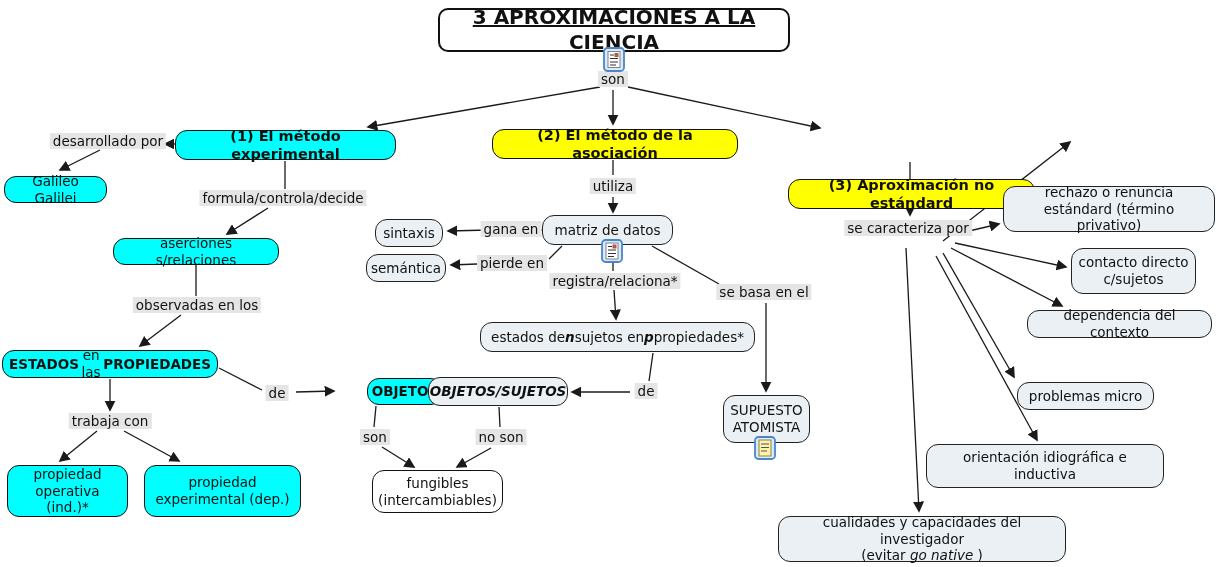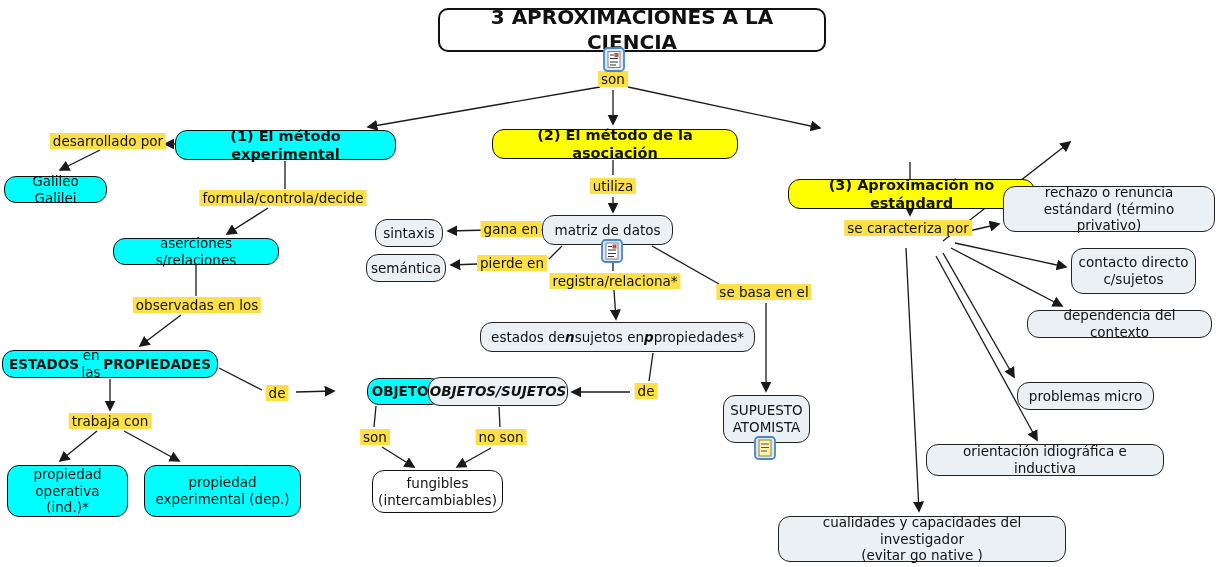--- a/index.html
+++ b/index.html
@@ -9,24 +9,24 @@
   .node{position:absolute;z-index:3;display:flex;align-items:center;justify-content:center;
         text-align:center;border:1.6px solid #111;border-radius:12px;font-size:13.5px;
         line-height:1.25;padding:2px 6px;box-sizing:border-box;background:#fff;}
   .cyan{background:#00ffff;}
   .yellow{background:#ffff00;}
   .light{background:#eaf0f4;border-color:#222;}
   .white{background:#ffffff;}
   .hdr{font-weight:bold;font-size:14.5px;}
   .b{font-weight:bold;}
   .bi{font-weight:bold;font-style:italic;}
-  .it{}
+  .it{font-style:italic;}
   .title{border-radius:10px;font-size:20px;font-weight:bold;border-width:2px;}
   .lbl{position:absolute;z-index:2;transform:translate(-50%,-50%);white-space:nowrap;
-       font-size:13.5px;background:#fde047;padding:0 3px;}
+       font-size:13.5px;background:#e5e5e5;padding:0 3px;}
   .icon{position:absolute;z-index:4;display:block;}
   .line1{display:block;width:100%;}
 </style>
 </head>
 <body>
 
 <div id="canvas">
 
   <svg id="wires" width="1218" height="567">
     <defs>
@@ -70,21 +70,21 @@
       <line x1="943" y1="241" x2="1070" y2="142" marker-end="url(#ah)"></line>
       <line x1="969" y1="231" x2="999" y2="224" marker-end="url(#ah)"></line>
       <line x1="955" y1="243" x2="1066" y2="267" marker-end="url(#ah)"></line>
       <line x1="951" y1="248" x2="1062" y2="306" marker-end="url(#ah)"></line>
       <line x1="943" y1="253" x2="1014" y2="377" marker-end="url(#ah)"></line>
       <line x1="936" y1="256" x2="1037" y2="440" marker-end="url(#ah)"></line>
       <line x1="906" y1="248" x2="919" y2="511" marker-end="url(#ah)"></line>
     </g>
   </svg>
 
-  <div class="node title" style="left:438px;top:8px;width:388px;height:44px;">3 APROXIMACIONES A LA CIENCIA</div>
+  <div class="node title" style="left:438px;top:8px;width:352px;height:44px;text-decoration:underline;">3 APROXIMACIONES A LA CIENCIA</div>
 
   <span class="icon" style="left:603px;top:47px;">
     <svg width="22" height="25" viewBox="0 0 22 25">
       <rect x="1" y="1" width="20" height="23" rx="3.5" fill="#dce9fb" stroke="#4a86c8" stroke-width="1.8"></rect>
       <rect x="5" y="4.5" width="12" height="16" fill="#ffffff" stroke="#777" stroke-width="0.9"></rect>
       <rect x="11.5" y="6" width="4" height="4" fill="#b05a4a"></rect>
       <line x1="7" y1="8" x2="11" y2="8" stroke="#333" stroke-width="1"></line>
       <line x1="7" y1="11.5" x2="15" y2="11.5" stroke="#333" stroke-width="1"></line>
       <line x1="7" y1="15" x2="15" y2="15" stroke="#333" stroke-width="1"></line>
       <line x1="7" y1="18" x2="13" y2="18" stroke="#333" stroke-width="1"></line>
@@ -136,21 +136,21 @@
       <line x1="7" y1="15" x2="13" y2="15" stroke="#555" stroke-width="1"></line>
     </svg>
   </span>
   <div class="node white" style="left:372px;top:470px;width:131px;height:43px;">fungibles (intercambiables)</div>
 
   <div class="node yellow hdr" style="left:788px;top:131px;width:247px;height:30px;margin-top:48px;">(3) Aproximación no estándard</div>
   <div class="node light" style="left:1003px;top:186px;width:212px;height:46px;">rechazo o renuncia estándard (término privativo)</div>
   <div class="node light" style="left:1071px;top:248px;width:125px;height:46px;">contacto directo c/sujetos</div>
   <div class="node light" style="left:1027px;top:310px;width:185px;height:28px;">dependencia del contexto</div>
   <div class="node light" style="left:1017px;top:382px;width:137px;height:28px;">problemas micro</div>
-  <div class="node light" style="left:926px;top:444px;width:238px;height:32px;">orientación idiográfica e inductiva</div>
+  <div class="node light" style="left:926px;top:444px;width:238px;height:44px;">orientación idiográfica e inductiva</div>
   <div class="node light" style="left:778px;top:516px;width:288px;height:46px;flex-direction:column;">
       <span class="line1">cualidades y capacidades del investigador</span>
       <span class="line1"><span>(evitar </span><span class="it">go native</span><span> )</span></span>
     </div>
 
   <span class="lbl" style="left:613px;top:79px;">son</span>
   <span class="lbl" style="left:108px;top:141px;">desarrollado por</span>
   <span class="lbl" style="left:283px;top:198px;">formula/controla/decide</span>
   <span class="lbl" style="left:197px;top:305px;">observadas en los</span>
   <span class="lbl" style="left:110px;top:421px;">trabaja con</span>

